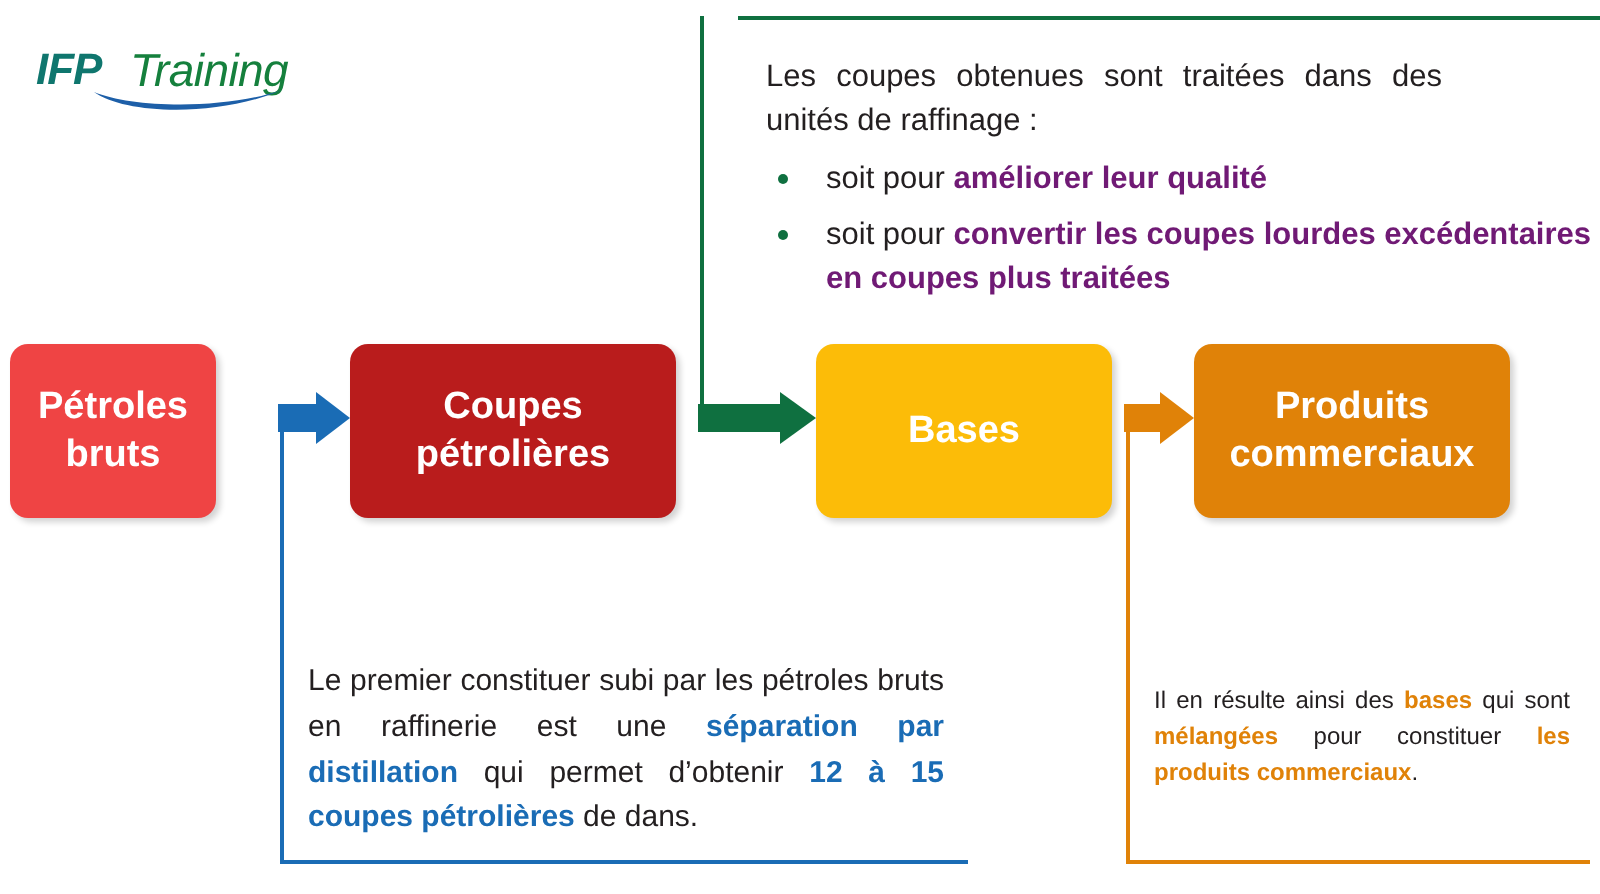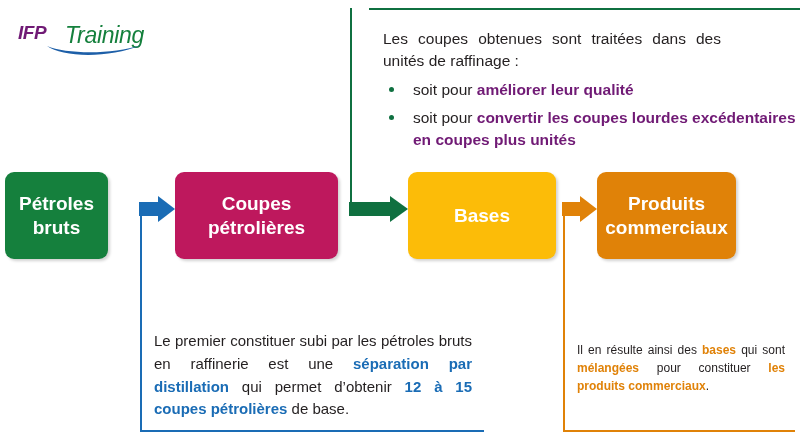--- a/index.html
+++ b/index.html
@@ -9,22 +9,22 @@
     font-family:"Liberation Sans", sans-serif;
     overflow:hidden;
     position:relative;
   }
   #stage{position:absolute;left:0;top:0;width:800px;height:447px;}
 
   
   .logo{position:absolute;left:18px;top:22px;width:125px;height:34px;}
   .logo .lg-ifp{
     position:absolute;left:0;top:0;
-    font-size:19px;font-weight:bold;font-style:italic;
-    color:#701a75;letter-spacing:-0.5px;
+    font-size:22px;font-weight:bold;font-style:italic;
+    color:#0f766e;letter-spacing:-0.5px;
   }
   .logo .lg-tr{
     position:absolute;left:47px;top:0;
     font-size:23px;font-style:italic;font-weight:500;
     color:#15803d;letter-spacing:-0.3px;
   }
   .logo .lg-swoosh{position:absolute;left:28px;top:22px;width:96px;height:14px;}
 
   
   .pbox{
@@ -33,24 +33,24 @@
     color:#ffffff;
     font-weight:bold;
     font-size:19px;
     line-height:1.24;
     text-align:center;
     display:flex;align-items:center;justify-content:center;
     box-shadow:2px 2px 3px rgba(0,0,0,0.18);
     box-sizing:border-box;
     padding:4px 6px;
   }
-  #box-crude   {left:5px;  top:172px; width:103px; height:87px; background:#15803d;justify-content:flex-end;}
-  #box-cuts    {left:175px;top:172px; width:163px; height:87px; background:#be185d;}
+  #box-crude   {left:5px;  top:172px; width:103px; height:87px; background:#ef4444;justify-content:flex-end;}
+  #box-cuts    {left:175px;top:172px; width:163px; height:87px; background:#b91c1c;}
   #box-bases   {left:408px;top:172px; width:148px; height:87px; background:#fcbc08;}
-  #box-products{left:597px;top:172px; width:139px; height:87px; background:#e08208;}
+  #box-products{left:597px;top:172px; width:158px; height:87px; background:#e08208;}
 
   
   .arrow{position:absolute;height:26px;}
   .arrow .shaft{position:absolute;left:0;top:6px;height:14px;}
   .arrow .head{
     position:absolute;top:0;width:0;height:0;
     border-top:13px solid transparent;
     border-bottom:13px solid transparent;
   }
   #arrow-1{left:139px;top:196px;width:36px;}
@@ -160,26 +160,26 @@
 
   <div class="callout" id="callout-top">
     <p class="lead">Les coupes obtenues sont traitées dans des unités de raffinage :</p>
     <ul>
       <li>
         <span class="bullet"></span>
         <span>soit pour </span><span class="hl-green">améliorer leur qualité</span>
       </li>
       <li>
         <span class="bullet"></span>
-        <span>soit pour </span><span class="hl-green">convertir les coupes lourdes excédentaires en coupes plus unités</span>
+        <span>soit pour </span><span class="hl-green">convertir les coupes lourdes excédentaires en coupes plus traitées</span>
       </li>
     </ul>
   </div>
 
   <div class="callout" id="callout-bl">
-    <p><span>Le premier constituer subi par les pétroles bruts en raffinerie est une </span><span class="hl-blue">séparation par distillation</span><span> qui permet d’obtenir </span><span class="hl-blue">12 à 15 coupes pétrolières</span><span> de base.</span></p>
+    <p><span>Le premier constituer subi par les pétroles bruts en raffinerie est une </span><span class="hl-blue">séparation par distillation</span><span> qui permet d’obtenir </span><span class="hl-blue">12 à 15 coupes pétrolières</span><span> de dans.</span></p>
   </div>
 
   <div class="callout" id="callout-br">
     <p><span>Il en résulte ainsi des </span><span class="hl-orange">bases</span><span> qui sont </span><span class="hl-orange">mélangées</span><span> pour constituer </span><span class="hl-orange">les produits commerciaux</span><span>.</span></p>
   </div>
 
 </div>
 
 </body></html>

